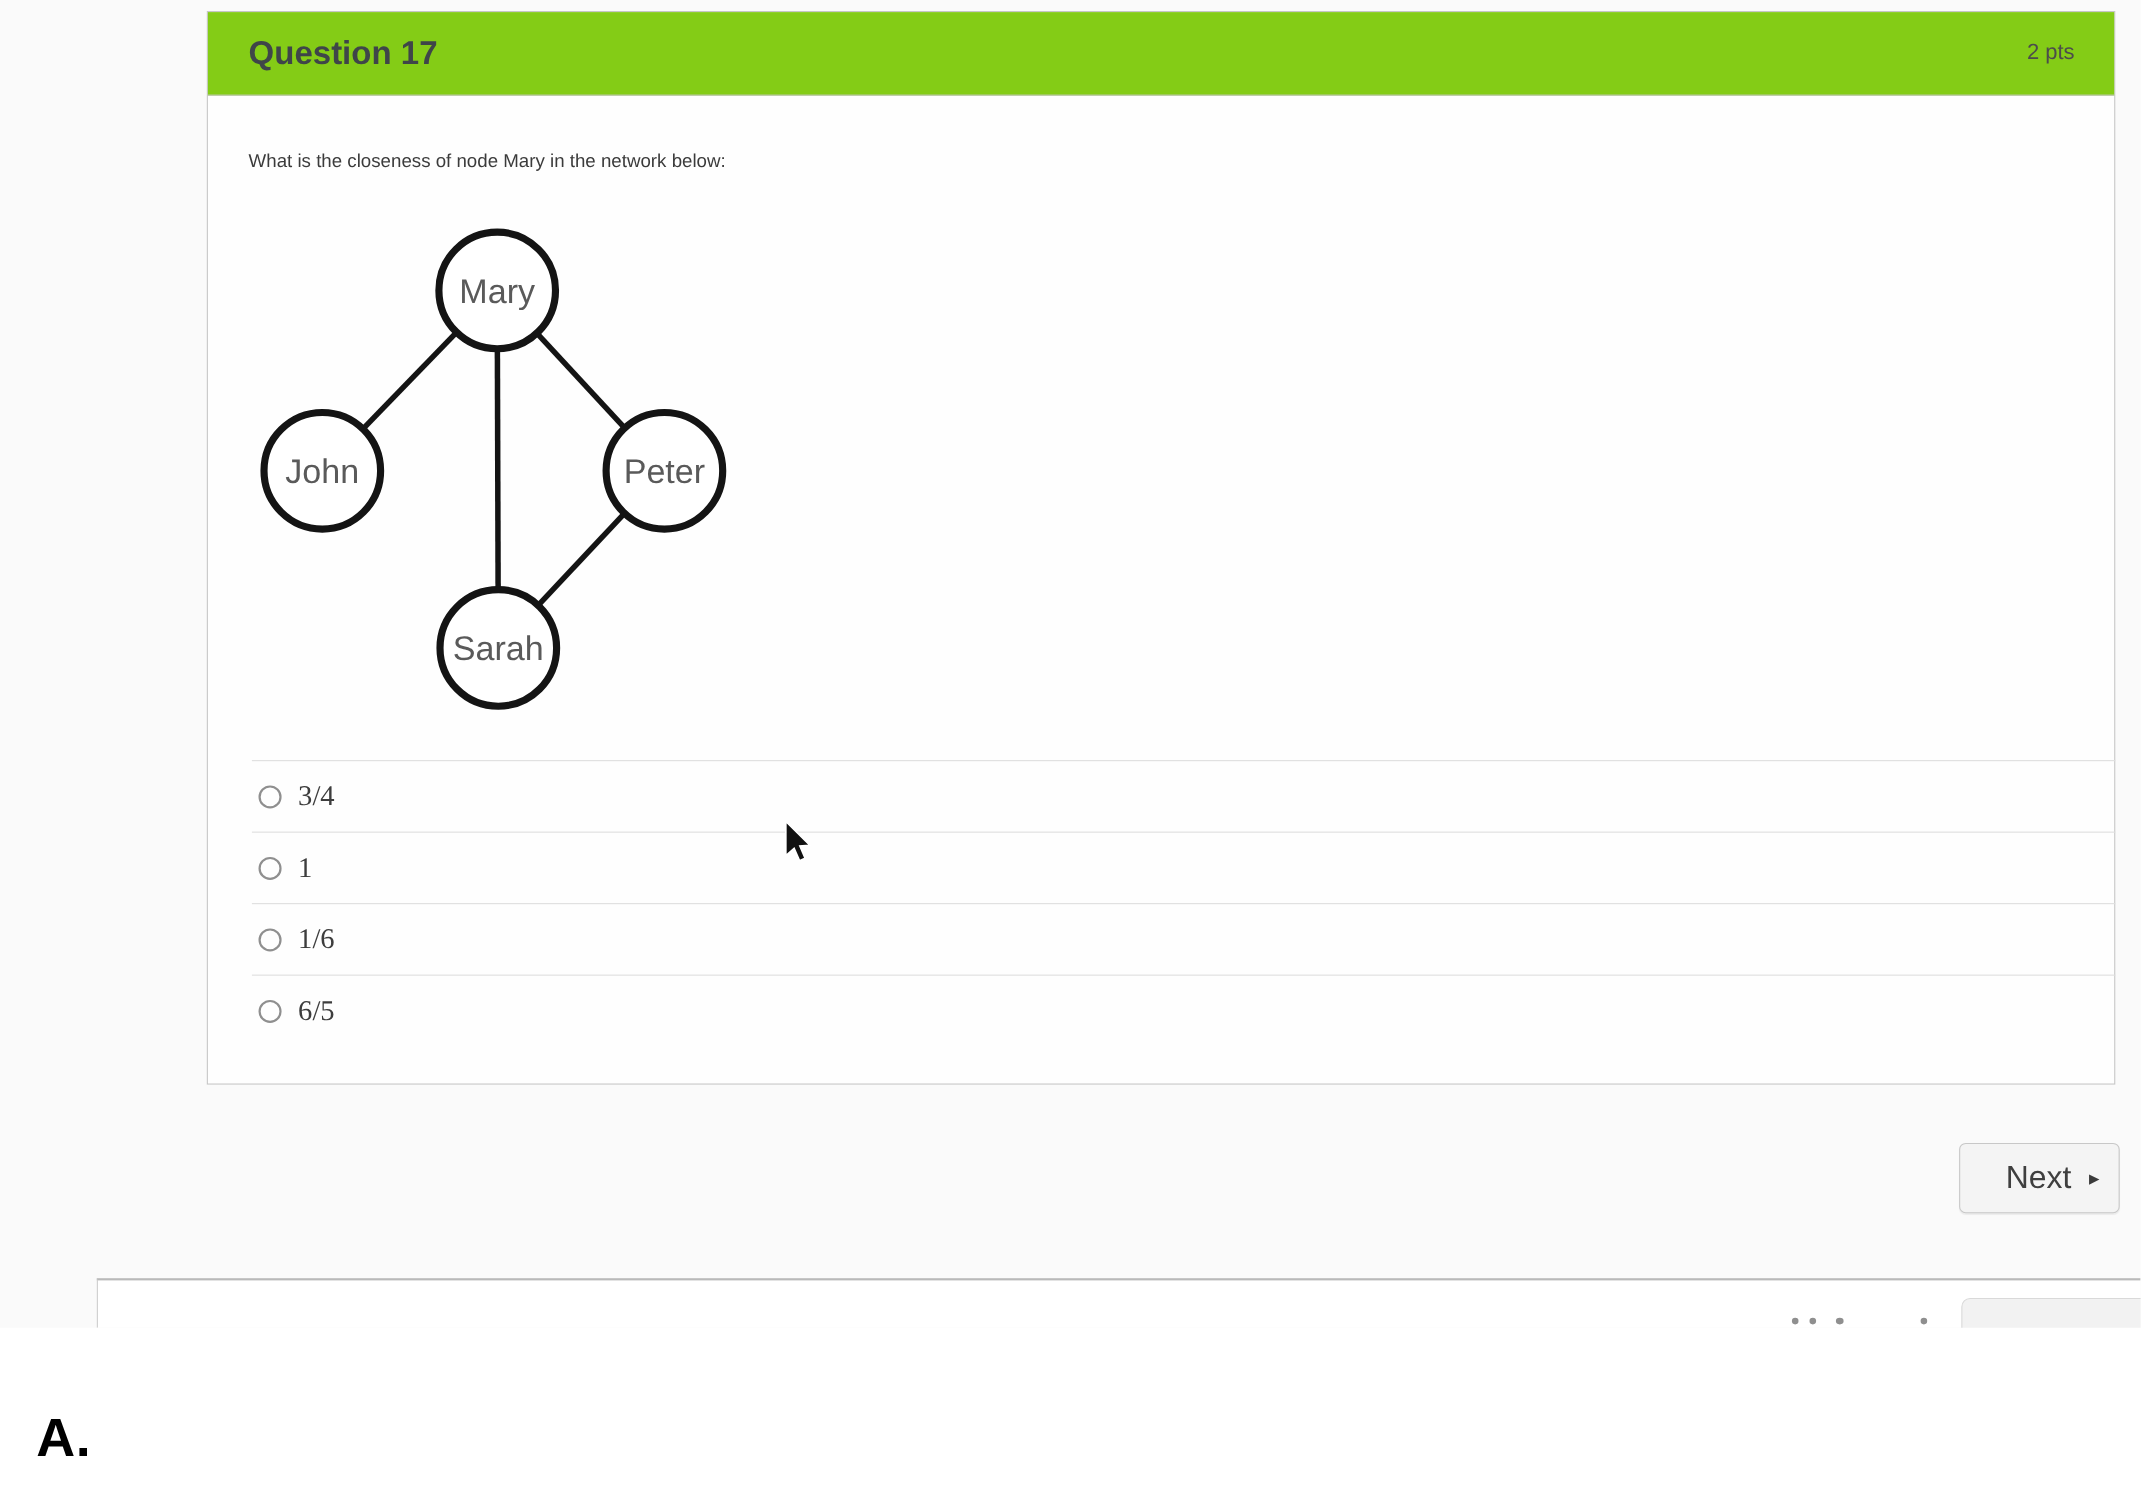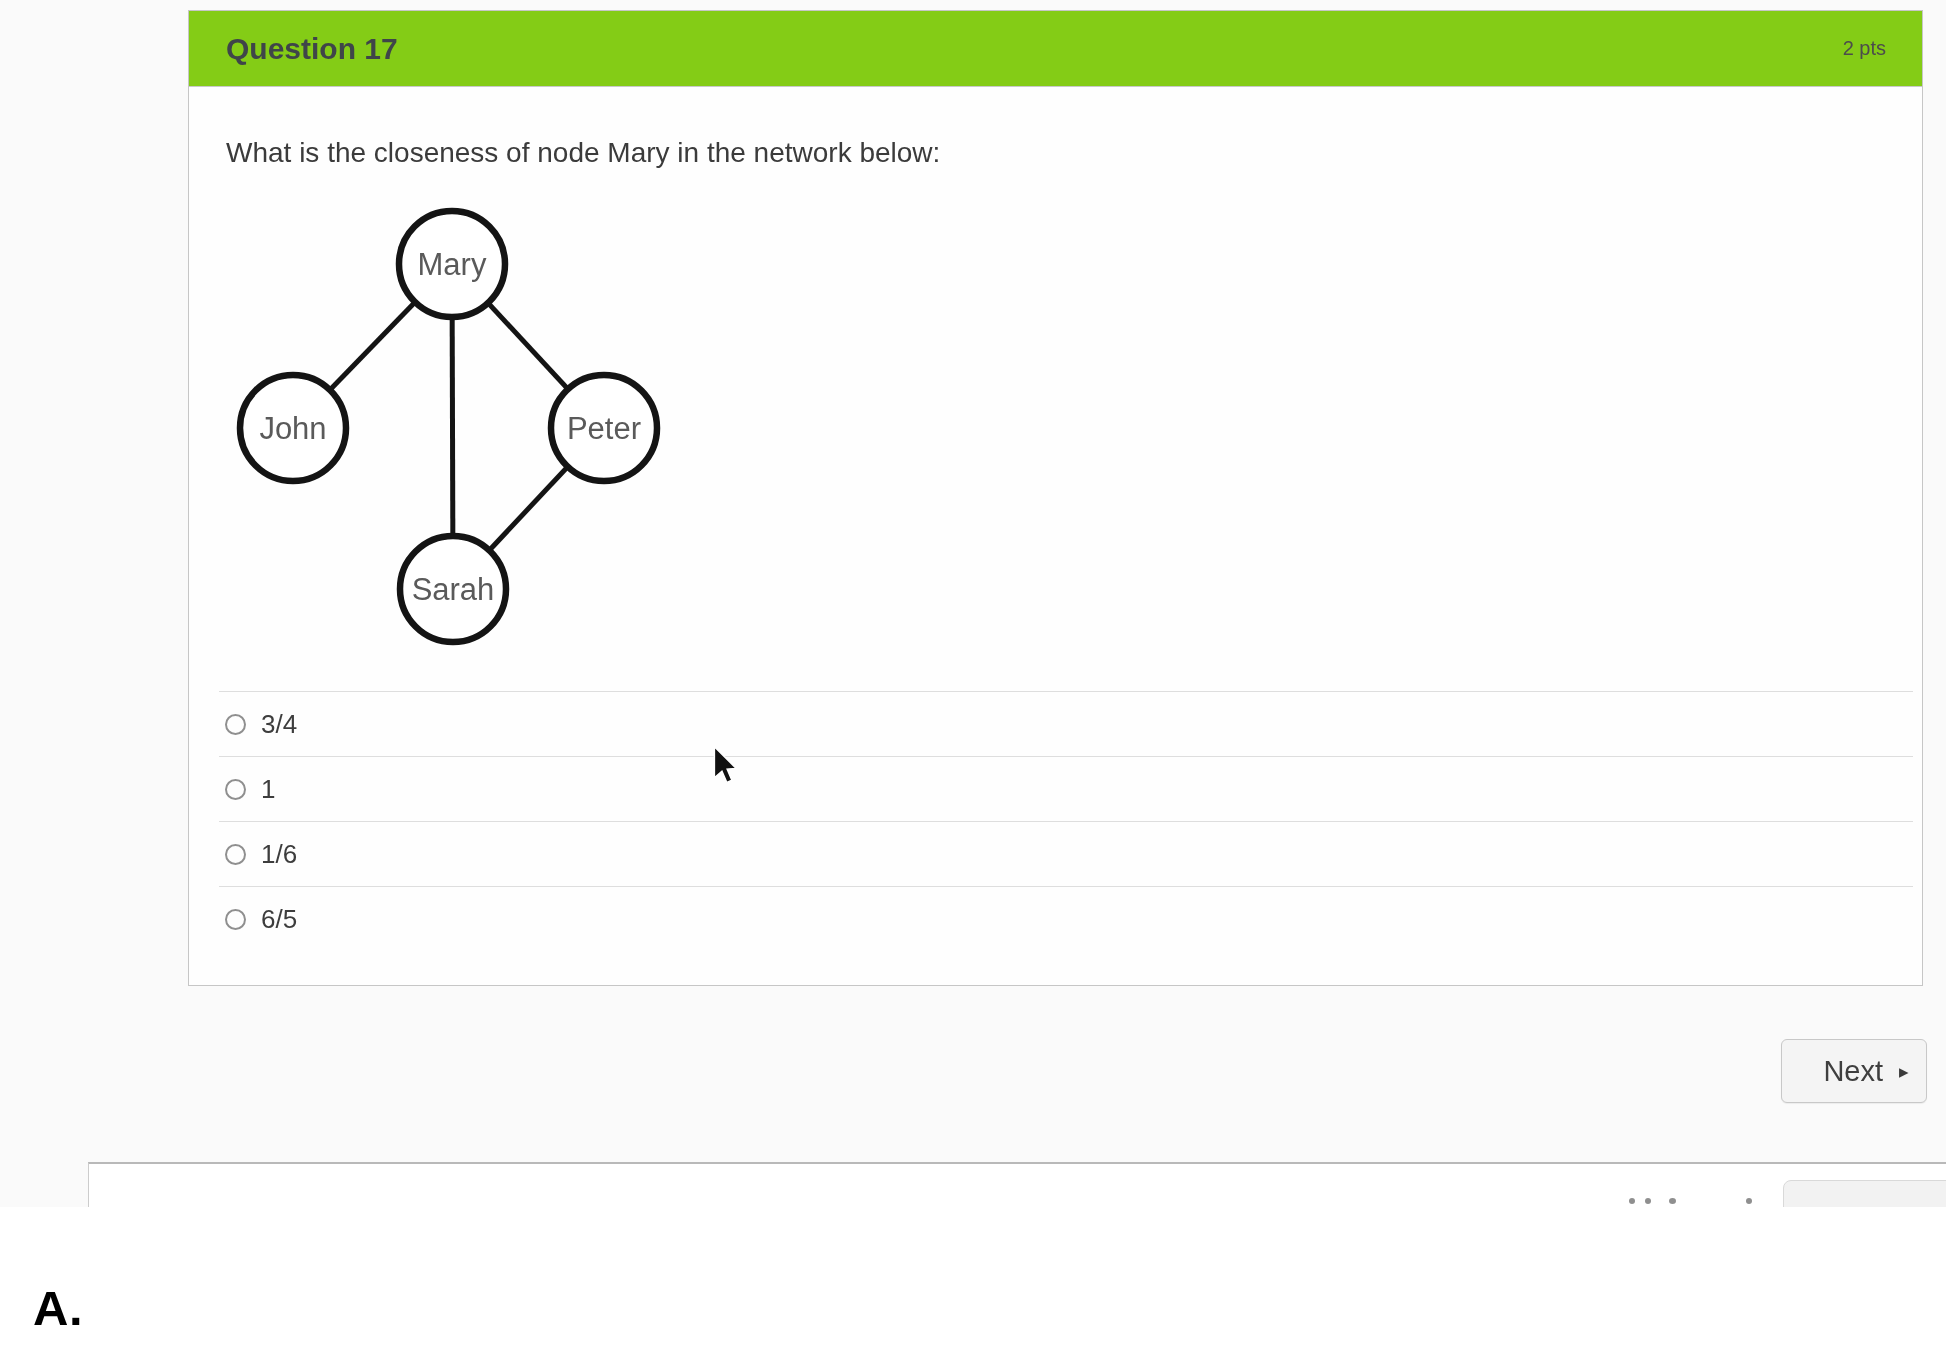--- a/index.html
+++ b/index.html
@@ -12,25 +12,25 @@
   
   .question-card { position:absolute; left:188px; top:10px; width:1735px; height:976px;
                    background:#fefefe; border:1px solid #c6c6c6; }
   .card-header { position:absolute; left:0; top:0; width:100%; height:76px;
                  background:#84cc16; border-bottom:1px solid #c9c9c9;
                  display:flex; align-items:center; justify-content:space-between;
                  padding:0 36px 0 37px; }
   .q-title  { font-size:30px; font-weight:bold; color:#3f4549; }
   .q-points { font-size:20px; color:#4c4c4c; }
 
-  .q-prompt { position:absolute; left:37px; top:126px; font-size:28px; color:#3b3b3b; }
+  .q-prompt { position:absolute; left:37px; top:126px; font-size:17px; color:#3b3b3b; }
 
   .graph-svg { position:absolute; left:-8px; top:150px; width:580px; height:510px; }
 
-  .options { position:absolute; left:30px; top:680px; width:1694px; }
+  .options { position:absolute; left:40px; top:680px; width:1694px;font-family:Liberation Serif, serif; }
   .option-row { height:65px; border-top:1px solid #dedede; display:flex;
                 align-items:center; gap:15px; padding-left:6px; }
   .radio { width:21px; height:21px; border:2px solid #8f8f8f; border-radius:50%;
            background:transparent; flex:0 0 auto; }
   .option-label { font-size:26px; color:#3d3d3d; }
 
   
   .next-button { position:absolute; left:1781px; top:1039px; width:146px; height:64px;
                  background:#f4f4f4; border:1px solid #c8c8c8; border-radius:6px;
                  display:flex; align-items:center; justify-content:center; gap:16px;

